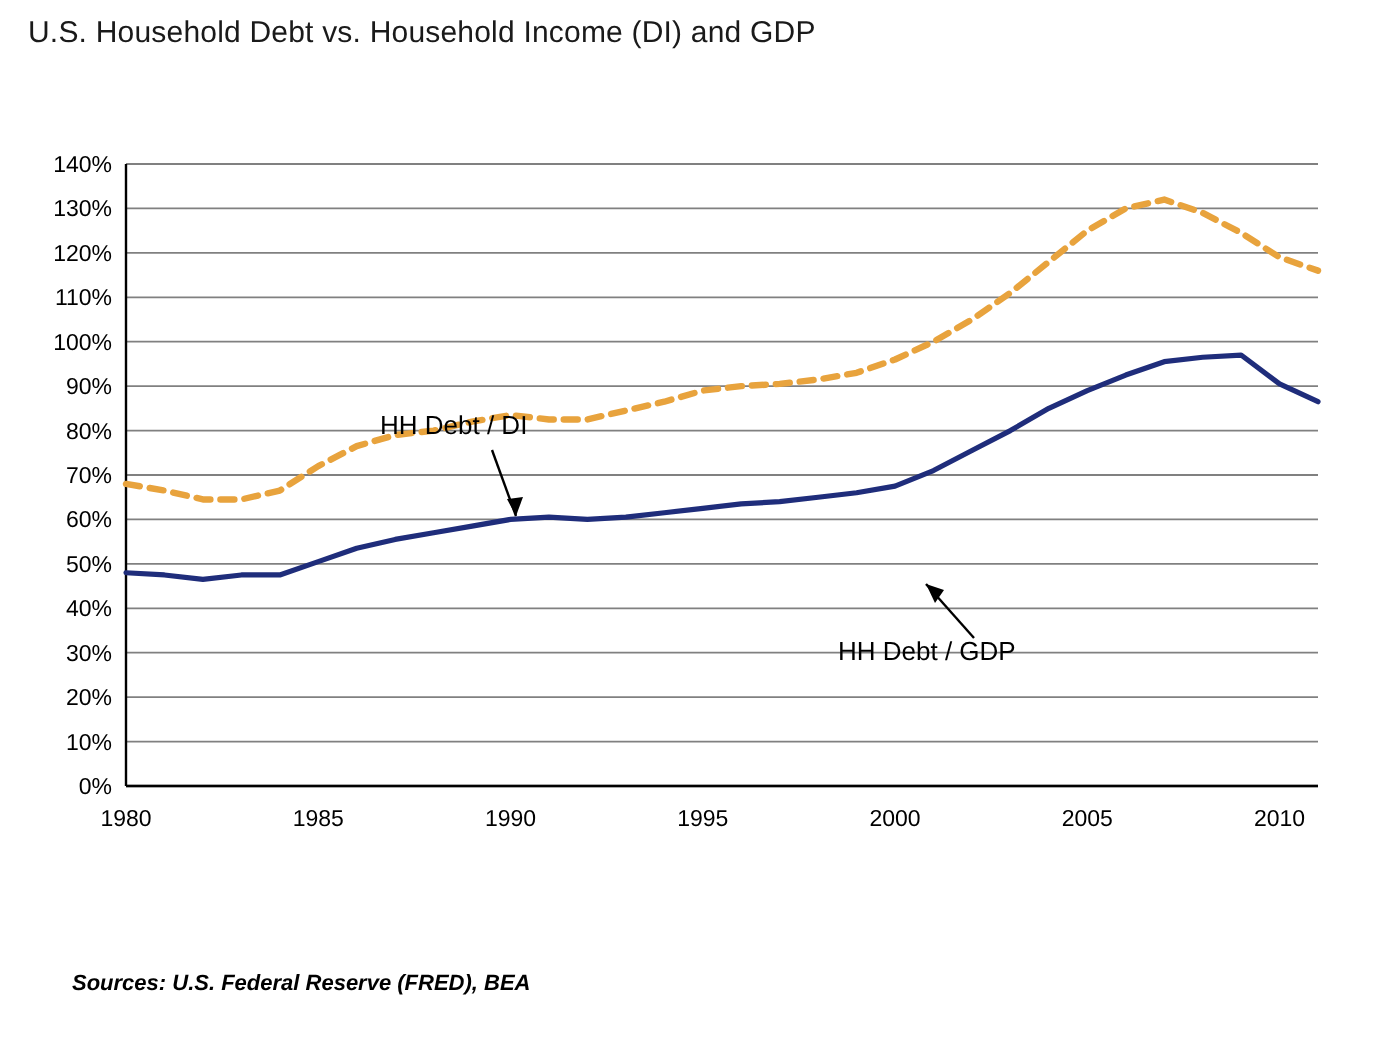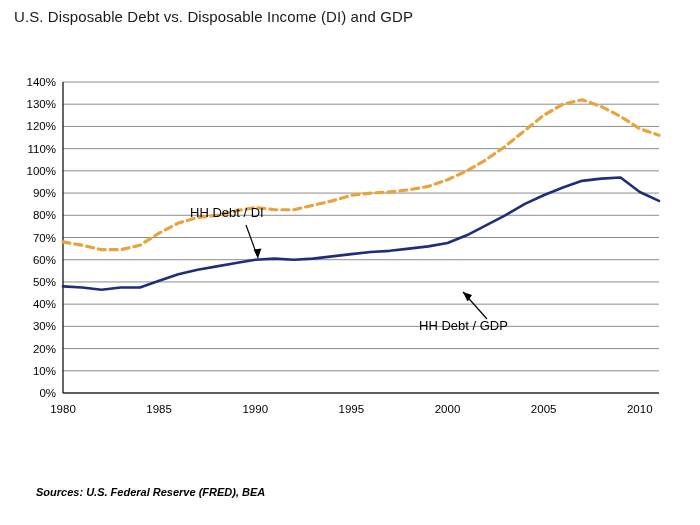--- a/index.html
+++ b/index.html
@@ -54,21 +54,21 @@
     line-height: 15px;
     color: #000000;
   }
   #footnotes div {
     white-space: nowrap;
   }
 </style>
 </head>
 <body>
 
-<div id="page-title">U.S. Disposable Debt vs. Disposable Income (DI) and GDP</div>
+<div id="page-title">U.S. Household Debt vs. Household Income (DI) and GDP</div>
 
 <div id="chart-area">
   <svg id="plot-svg" width="700" height="380" viewBox="0 0 700 380">
     <g id="grid-lines">
         <line x1="63" x2="659" y1="338" y2="338" stroke="#808080" stroke-width="1.2"></line>
         <line x1="63" x2="659" y1="315.7857142857143" y2="315.7857142857143" stroke="#808080" stroke-width="0.9"></line>
         <line x1="63" x2="659" y1="293.57142857142856" y2="293.57142857142856" stroke="#808080" stroke-width="0.9"></line>
         <line x1="63" x2="659" y1="271.35714285714283" y2="271.35714285714283" stroke="#808080" stroke-width="0.9"></line>
         <line x1="63" x2="659" y1="249.1428571428571" y2="249.1428571428571" stroke="#808080" stroke-width="0.9"></line>
         <line x1="63" x2="659" y1="226.92857142857144" y2="226.92857142857144" stroke="#808080" stroke-width="0.9"></line>

